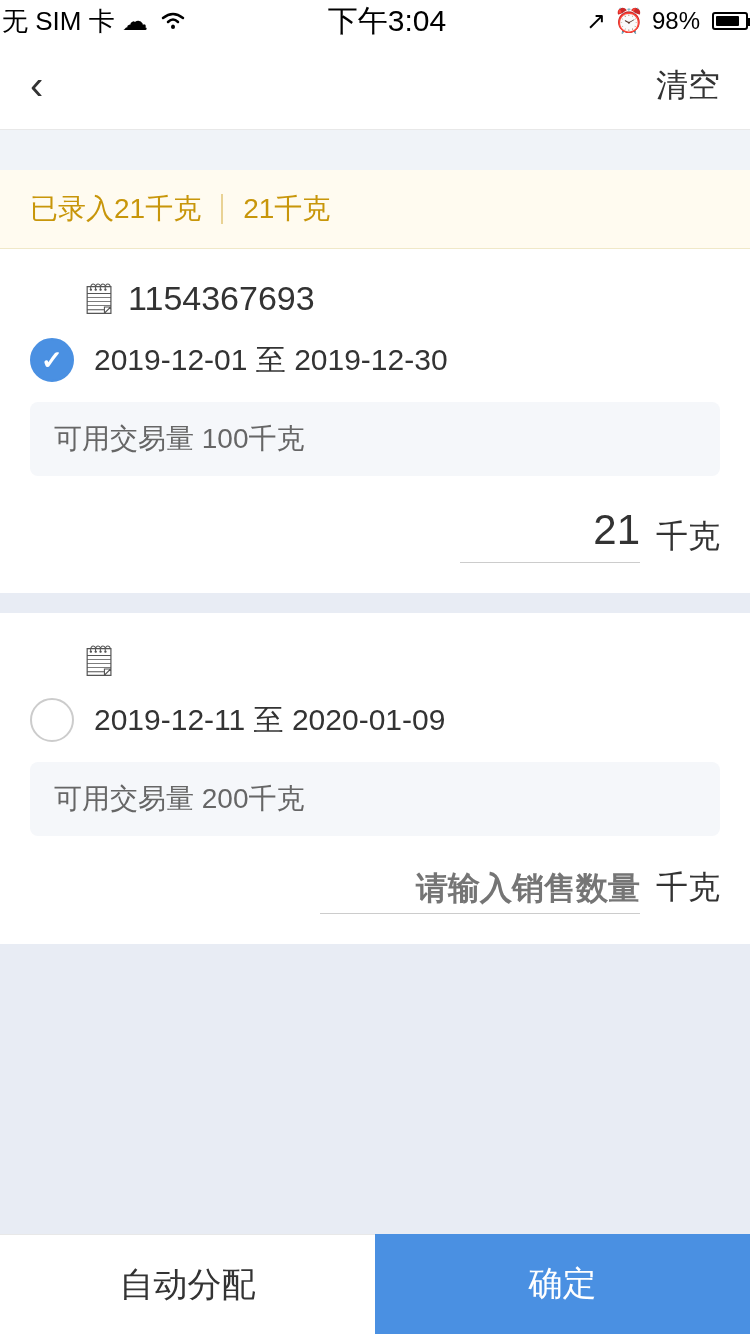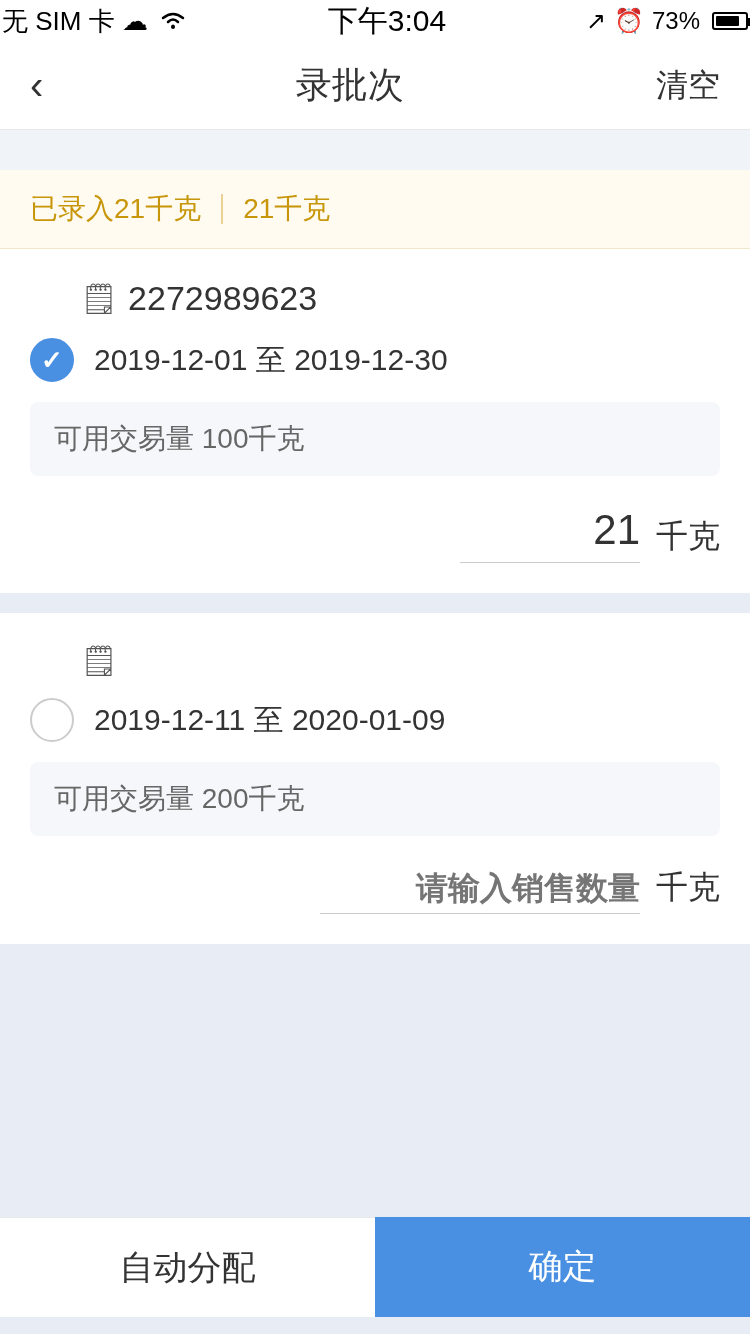--- a/index.html
+++ b/index.html
@@ -168,21 +168,21 @@
 
     
     .empty-area {
       background: #e8ecf4;
       height: 440px;
     }
 
     
     .bottom-buttons {
       position: fixed;
-      bottom: 17px;
+      bottom: 0;
       width: 750px;
       height: 100px;
       display: flex;
     }
     .btn-auto {
       flex: 1;
       background: #fff;
       border: none;
       font-size: 34px;
       color: #333;
@@ -244,43 +244,42 @@
         <path d="M10 14 Q15 9 20 14" stroke="#000" stroke-width="2.5" fill="none" stroke-linecap="round"></path>
         <path d="M5 10 Q15 2 25 10" stroke="#000" stroke-width="2.5" fill="none" stroke-linecap="round"></path>
         <circle cx="15" cy="19" r="2" fill="#000"></circle>
       </svg>
     </span>
   </div>
   <div class="status-center">下午3:04</div>
   <div class="status-right">
     <span>↗</span>
     <span>⏰</span>
-    <span>73%</span>
+    <span>98%</span>
     <div class="battery-icon">
       <div class="battery-fill"></div>
     </div>
   </div>
 </div>
 
 <div class="nav-bar">
   <span class="nav-back">‹</span>
-  <span class="nav-title">录批次</span>
   <span class="nav-action">清空</span>
 </div>
 
 <div class="info-banner">
   <span class="info-banner-item">已录入21千克</span>
   <div class="info-banner-divider"></div>
   <span class="info-banner-item">21千克</span>
 </div>
 
 <div class="batch-card">
   <div class="batch-header">
     <span class="batch-icon">🗒</span>
-    <span class="batch-id">2272989623</span>
+    <span class="batch-id">1154367693</span>
   </div>
   <div class="batch-date-row">
     <div class="radio-circle checked"></div>
     <span class="batch-date">2019-12-01 至 2019-12-30</span>
   </div>
   <div class="batch-availability">可用交易量 100千克</div>
 
   <div style="background:#fff; display:flex; align-items:flex-end; justify-content:flex-end; padding: 10px 30px 30px 30px; gap:16px;">
     <div style="display:flex; flex-direction:column; align-items:flex-end;">
       <span style="font-size:42px; color:#333;">21</span>

